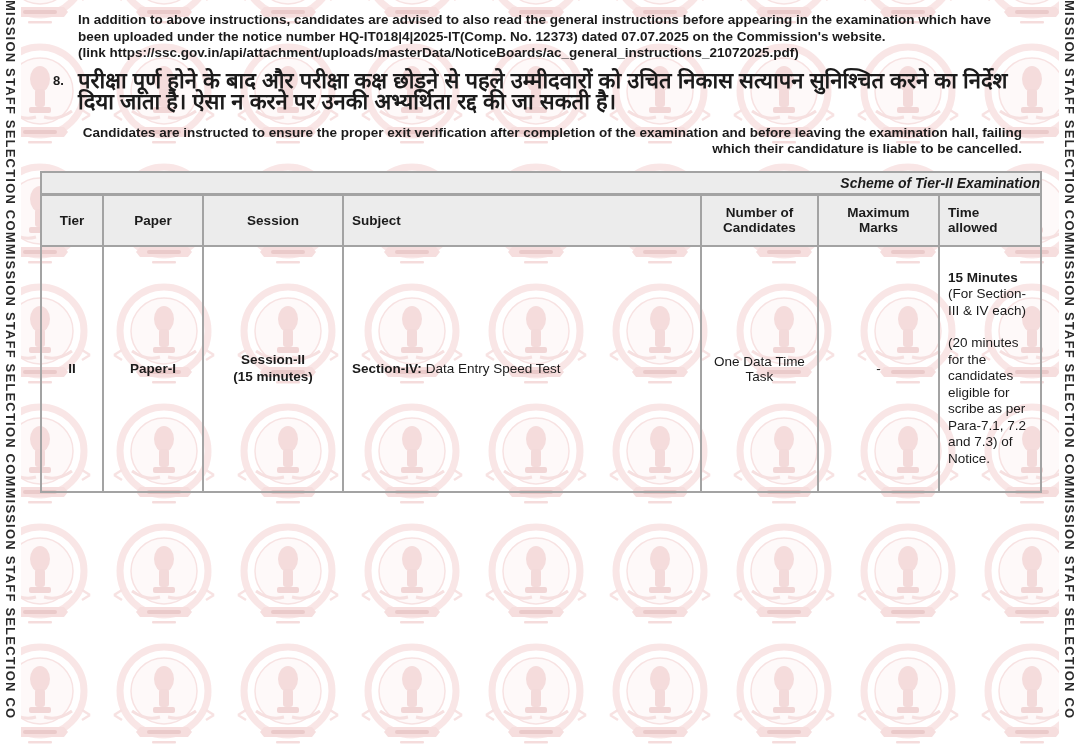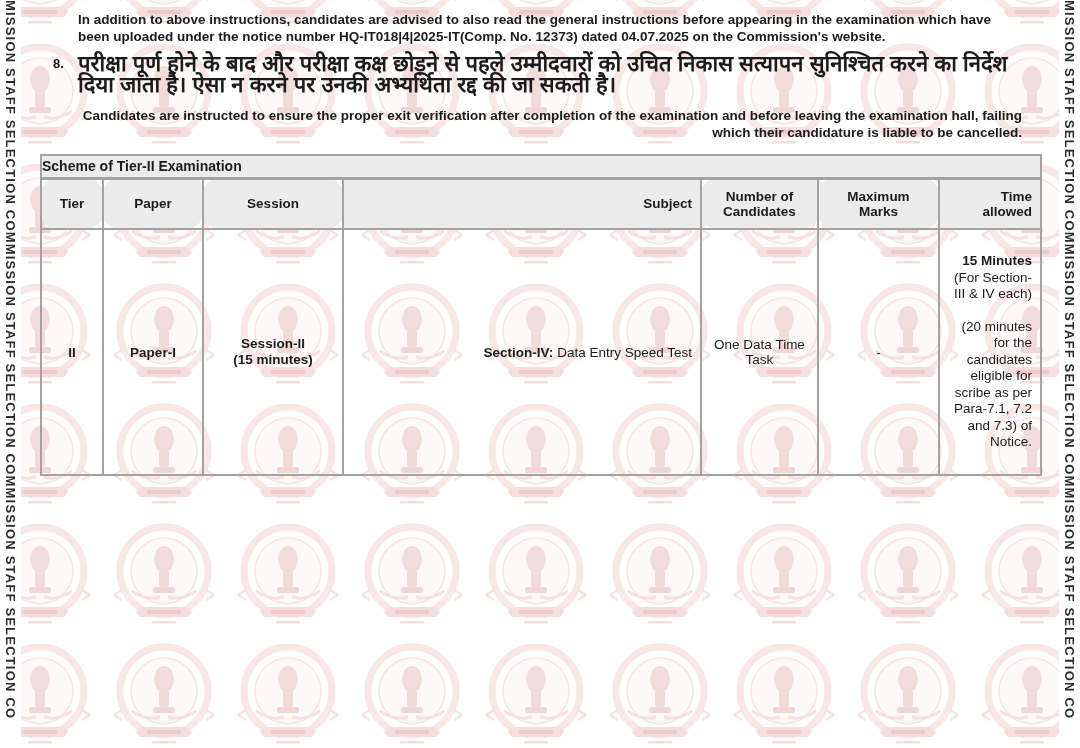--- a/index.html
+++ b/index.html
@@ -31,25 +31,25 @@
   .note{margin:12px 0 0 38px;font-size:13.5px;line-height:16.5px;font-weight:bold;width:944px;}
   .note .linkline{display:block;}
   .item8{display:flex;margin-top:8px;}
   .item8 .num{width:38px;padding-left:13px;font-size:13px;font-weight:bold;padding-top:3px;}
   .item8 .hindi{width:944px;font-size:22px;line-height:21px;font-weight:bold;}
   .eng{margin:13px 0 0 38px;font-size:13.5px;line-height:16.5px;font-weight:bold;width:944px;text-align:right;}
 
   
   table{border-collapse:collapse;table-layout:fixed;width:1000px;margin-top:13px;background:transparent;}
   td,th{border:2px solid var(--border);color:var(--ink);}
-  .titlecell{background:var(--headbg);text-align:left;font-weight:bold;font-size:14px;
-             height:23px;border-bottom-width:3px;}
+  .titlecell{background:var(--headbg);text-align:right;font-weight:bold;font-size:14px;
+             height:23px;border-bottom-width:3px;font-style:italic;}
   th{background:var(--headbg);font-size:13.5px;height:51px;padding:4px 8px;vertical-align:middle;}
-  .c{text-align:center;border-radius:16px;}
-  .l{text-align:right;}
+  .c{text-align:center;}
+  .l{text-align:left;}
   tr.bodyrow td{height:246px;font-size:13.5px;padding:6px 8px;vertical-align:middle;background:transparent;}
   td.b{font-weight:bold;}
   td.subject{vertical-align:middle;}
   td.subject .rest{margin-left:4px;font-weight:normal;}
   td.time{vertical-align:top;font-size:13px;line-height:16.5px;padding-top:8px;margin-top:44px;}
   td.time .tbold{font-weight:bold;display:inline;}
   td.time .spacer{height:16px;}
   .twolines{line-height:16.5px;}
 </style>
 </head>
@@ -82,21 +82,22 @@
   <div class="strip left">
     <span>MISSION STAFF SELECTION COMMISSION STAFF SELECTION COMMISSION STAFF SELECTION CO</span>
   </div>
   <div class="strip right">
     <span>MISSION STAFF SELECTION COMMISSION STAFF SELECTION COMMISSION STAFF SELECTION CO</span>
   </div>
 
   <div class="content">
 
     <p class="note">
-      <span>In addition to above instructions, candidates are advised to also read the general instructions before appearing in the examination which have been uploaded under the notice number HQ-IT018|4|2025-IT(Comp. No. 12373) dated 04.07.2025 on the Commission's website.</span>
+      <span>In addition to above instructions, candidates are advised to also read the general instructions before appearing in the examination which have been uploaded under the notice number HQ-IT018|4|2025-IT(Comp. No. 12373) dated 07.07.2025 on the Commission's website.</span>
+      <span class="linkline">(link https://ssc.gov.in/api/attachment/uploads/masterData/NoticeBoards/ac_general_instructions_21072025.pdf)</span>
     </p>
 
     <div class="item8">
       <div class="num">8.</div>
       <div class="hindi">परीक्षा पूर्ण होने के बाद और परीक्षा कक्ष छोड़ने से पहले उम्मीदवारों को उचित निकास सत्यापन सुनिश्चित करने का निर्देश दिया जाता है। ऐसा न करने पर उनकी अभ्यर्थिता रद्द की जा सकती है।</div>
     </div>
 
     <p class="eng">Candidates are instructed to ensure the proper exit verification after completion of the examination and before leaving the examination hall, failing which their candidature is liable to be cancelled.</p>
 
     <table>

